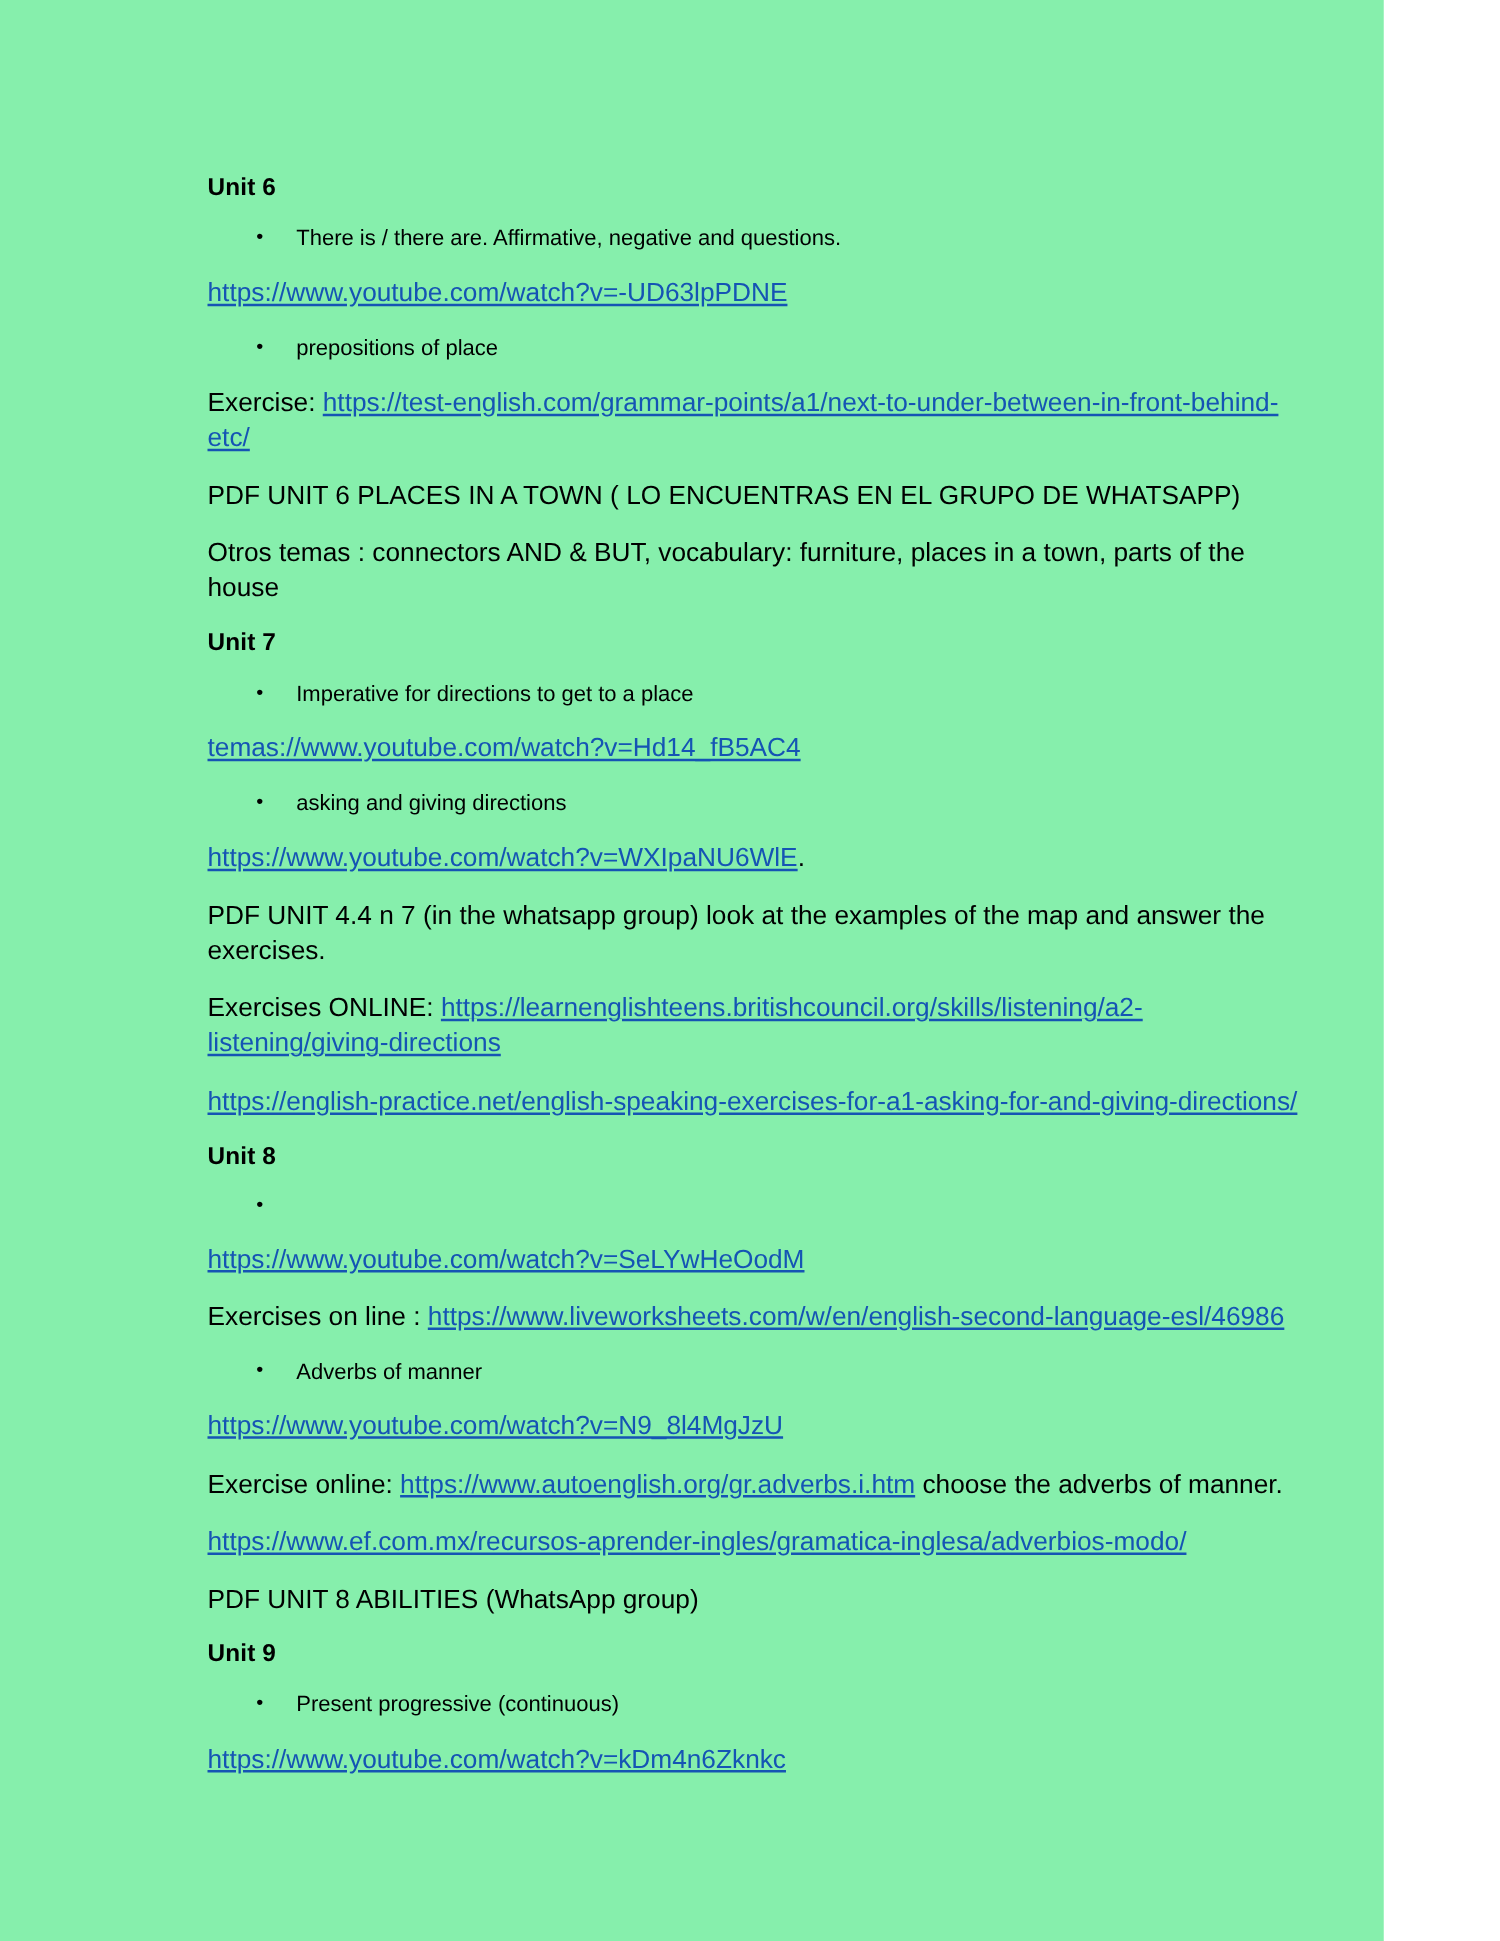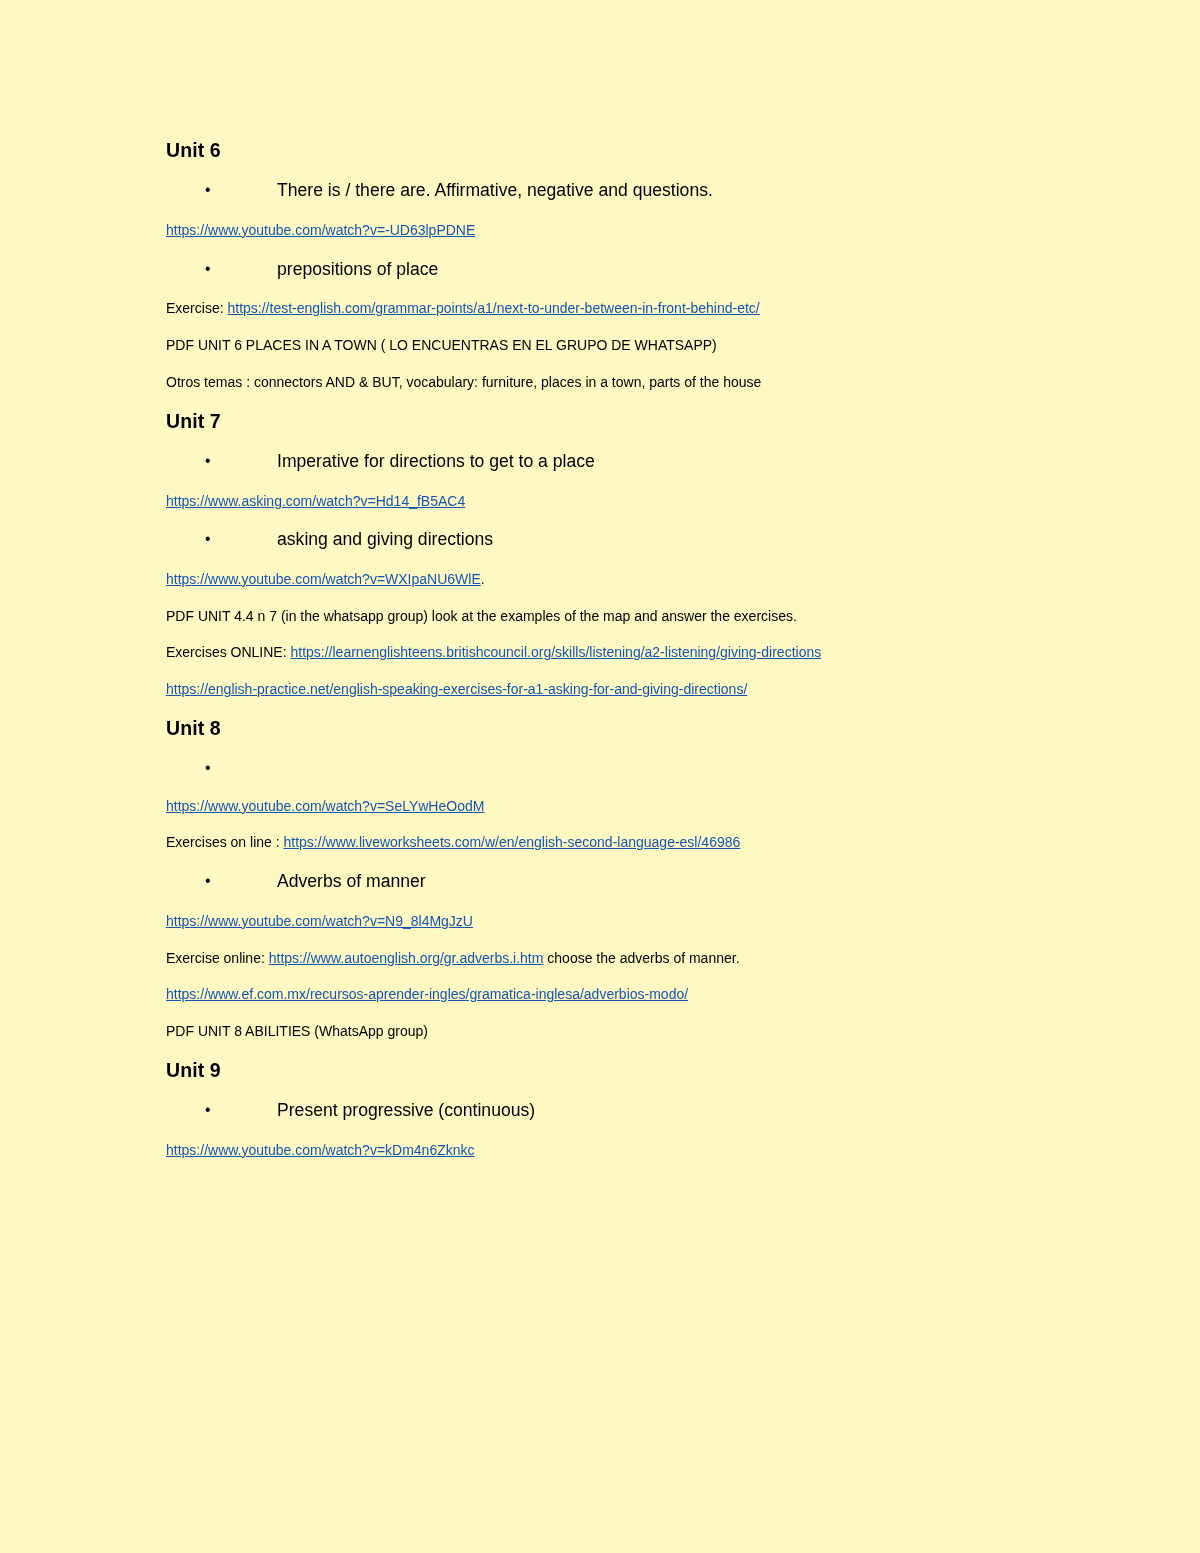--- a/index.html
+++ b/index.html
@@ -7,40 +7,40 @@
     margin: 0;
     padding: 0;
     background: #ffffff;
   }
   body {
     font-family: "Liberation Sans", sans-serif;
     color: #000000;
   }
   .page {
     position: relative;
-    width: 1200px;
+    width: 1107px;
     height: 1553px;
-    background: #fef9c3;
+    background: #86efac;
     box-sizing: border-box;
     padding: 130px 150px 0 166px;
     overflow: hidden;
   }
   .doc-body {
     width: 880px;
   }
   .heading {
     font-size: 19.5px;
     font-weight: bold;
     line-height: 1.15;
     margin: 0 0 0 0;
     padding: 9px 0 9px 0;
     letter-spacing: 0.1px;
   }
   .para {
-    font-size: 14px;
+    font-size: 21px;
     line-height: 1.34;
     margin: 0;
     padding: 9px 0 9px 0;
     word-break: break-word;
   }
   .bullet-item {
     display: flex;
     align-items: flex-start;
     font-size: 17.6px;
     line-height: 1.34;
@@ -49,21 +49,20 @@
   }
   .bullet-mark {
     flex: 0 0 auto;
     width: 32px;
     margin-left: 39px;
     font-size: 16px;
     line-height: 1.34;
   }
   .bullet-text {
     flex: 1 1 auto;
-    margin-left: 40px;
   }
   a.link, .link {
     color: #1554B4;
     text-decoration: underline;
     word-break: break-word;
   }
   .plain {
     color: #000000;
     text-decoration: none;
   }
@@ -84,21 +83,21 @@
         <span class="bullet-text">prepositions of place</span>
       </div>
       <div class="para"><span class="plain">Exercise: </span><a class="link" href="#">https://test-english.com/grammar-points/a1/next-to-under-between-in-front-behind-etc/</a></div>
       <div class="para">PDF UNIT 6 PLACES IN A TOWN ( LO ENCUENTRAS EN EL GRUPO DE WHATSAPP)</div>
       <div class="para">Otros temas : connectors AND &amp; BUT,  vocabulary: furniture, places in a town, parts of the house</div>
       <div class="heading">Unit 7</div>
       <div class="bullet-item">
         <span class="bullet-mark">•</span>
         <span class="bullet-text">Imperative for directions to get to a place</span>
       </div>
-      <div class="para"><a class="link" href="#">https://www.asking.com/watch?v=Hd14_fB5AC4</a></div>
+      <div class="para"><a class="link" href="#">temas://www.youtube.com/watch?v=Hd14_fB5AC4</a></div>
       <div class="bullet-item">
         <span class="bullet-mark">•</span>
         <span class="bullet-text">asking and giving directions</span>
       </div>
       <div class="para"><a class="link" href="#">https://www.youtube.com/watch?v=WXIpaNU6WlE</a><span class="plain">.</span></div>
       <div class="para">PDF UNIT 4.4 n 7 (in the whatsapp group) look at the examples of the map and answer the exercises.</div>
       <div class="para"><span class="plain">Exercises ONLINE: </span><a class="link" href="#">https://learnenglishteens.britishcouncil.org/skills/listening/a2-listening/giving-directions</a></div>
       <div class="para"><a class="link" href="#">https://english-practice.net/english-speaking-exercises-for-a1-asking-for-and-giving-directions/</a></div>
       <div class="heading">Unit 8</div>
       <div class="bullet-item">

